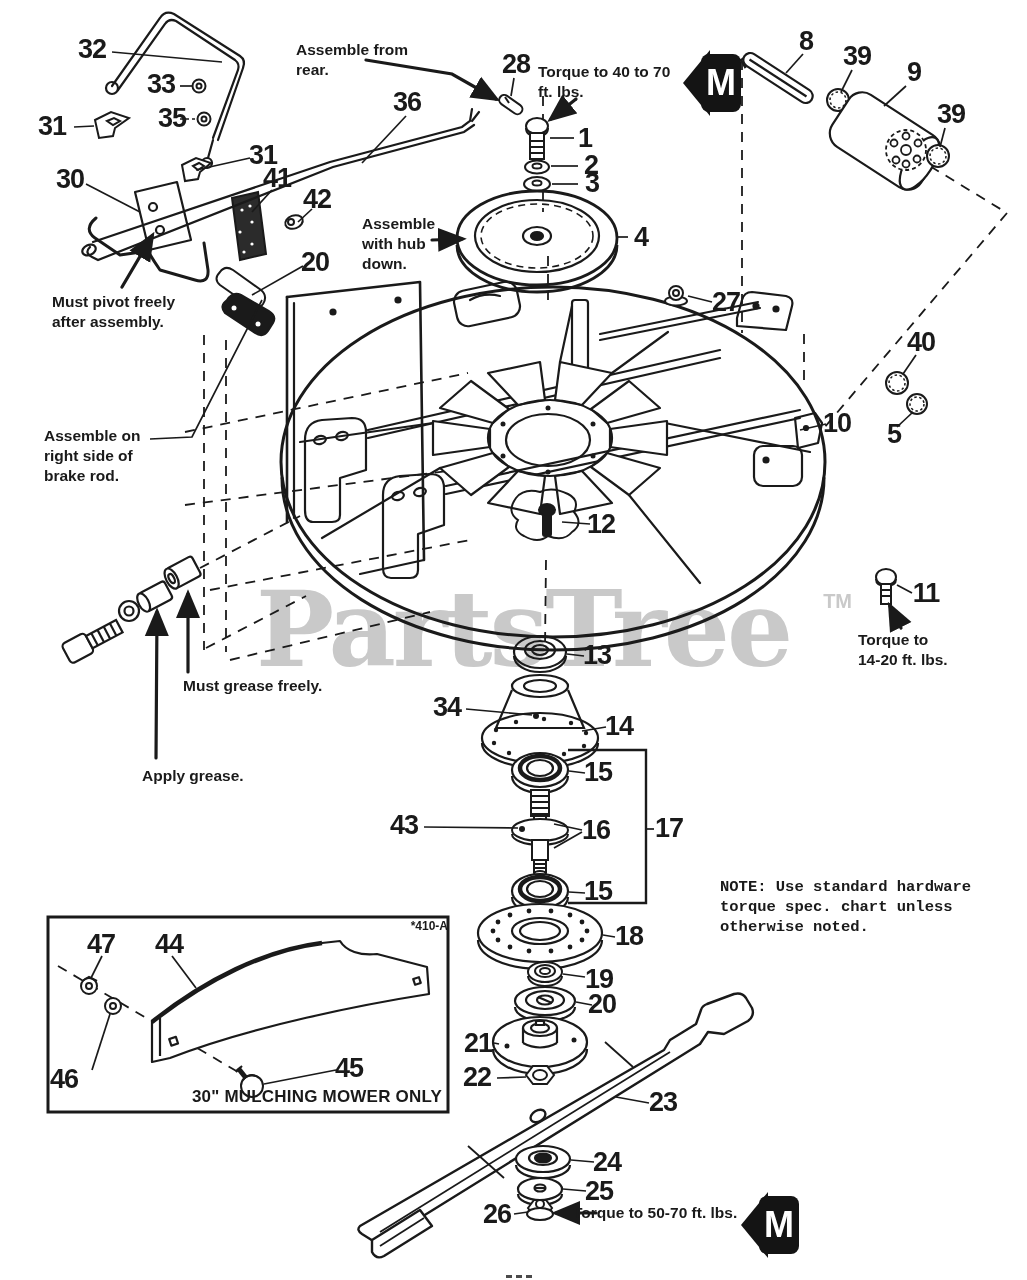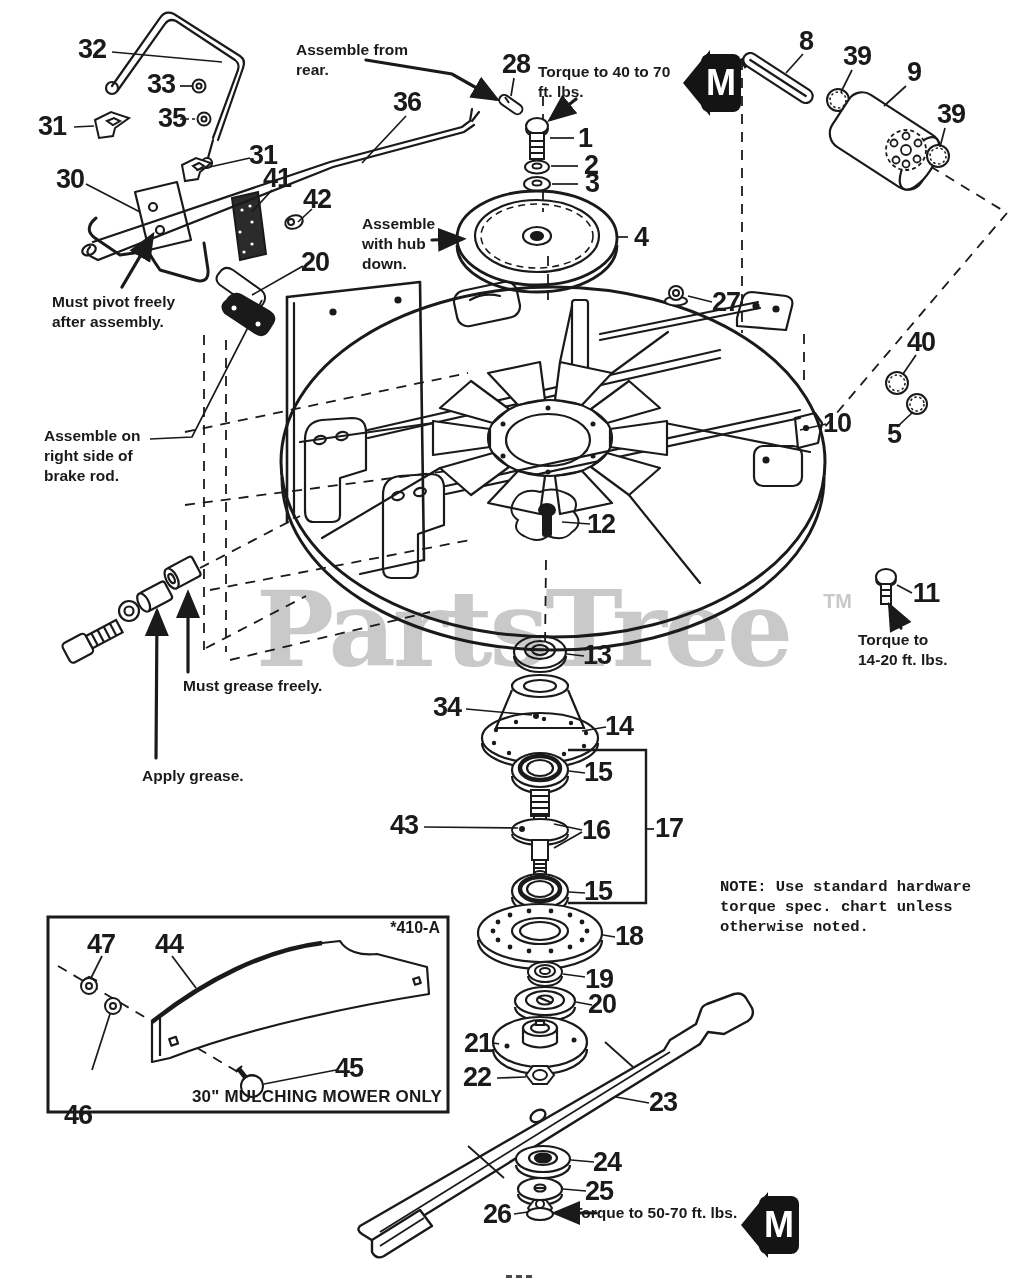--- a/index.html
+++ b/index.html
@@ -13,22 +13,22 @@
   .layer { position:absolute; left:0; top:0; width:100%; height:100%; z-index:2; pointer-events:none; }
   .callout { position:absolute; transform:translate(-50%,-50%); font-weight:700; font-size:27px;
              letter-spacing:-1px; white-space:nowrap; }
   .note { position:absolute; font-weight:700; font-size:15.5px; line-height:20px; white-space:pre-line; }
   .mmark { position:absolute; display:flex; align-items:center; z-index:2; }
   .mmark .tri { width:0; height:0; border-top:33px solid transparent; border-bottom:33px solid transparent;
                 border-right:27px solid #141414; margin-right:-9px; }
   .mmark .box { width:40px; height:58px; background:#141414; color:#ffffff; border-radius:8px;
                 display:flex; align-items:center; justify-content:center;
                 font-size:36px; font-weight:800; }
-  .inset-code { position:absolute; left:350px; top:919px; width:90px; text-align:right;
-                font-weight:800; font-size:16px; z-index:2; }
+  .inset-code { position:absolute; left:358px; top:919px; width:90px; text-align:right;
+                font-weight:800; font-size:12px; z-index:2; }
   .inset-caption { position:absolute; left:150px; top:1087px; width:292px; text-align:right;
                    font-weight:800; font-size:17px; letter-spacing:0.2px; z-index:2; }
 </style>
 </head>
 <body>
 
 <div class="stage">
 
   <div class="watermark"><span>PartsTree</span><sup>TM</sup></div>
 
@@ -556,21 +556,21 @@
       <div class="callout" style="left: 599px; top: 979px;">19</div>
       <div class="callout" style="left: 602px; top: 1004px;">20</div>
       <div class="callout" style="left: 478px; top: 1043px;">21</div>
       <div class="callout" style="left: 477px; top: 1077px;">22</div>
       <div class="callout" style="left: 663px; top: 1102px;">23</div>
       <div class="callout" style="left: 607px; top: 1162px;">24</div>
       <div class="callout" style="left: 599px; top: 1191px;">25</div>
       <div class="callout" style="left: 497px; top: 1214px;">26</div>
       <div class="callout" style="left: 101px; top: 944px;">47</div>
       <div class="callout" style="left: 169px; top: 944px;">44</div>
-      <div class="callout" style="left: 78px; top: 1079px; margin-top: 36px;">46</div>
+      <div class="callout" style="left: 64px; top: 1079px;">46</div>
       <div class="callout" style="left: 349px; top: 1068px;">45</div>
     </div>
   <div class="layer">
       <div class="note" style="left: 296px; top: 40px;">Assemble from
 rear.</div>
       <div class="note" style="left: 538px; top: 62px;">Torque to 40 to 70
 ft. lbs.</div>
       <div class="note" style="left: 362px; top: 214px;">Assemble
 with hub
 down.</div>

